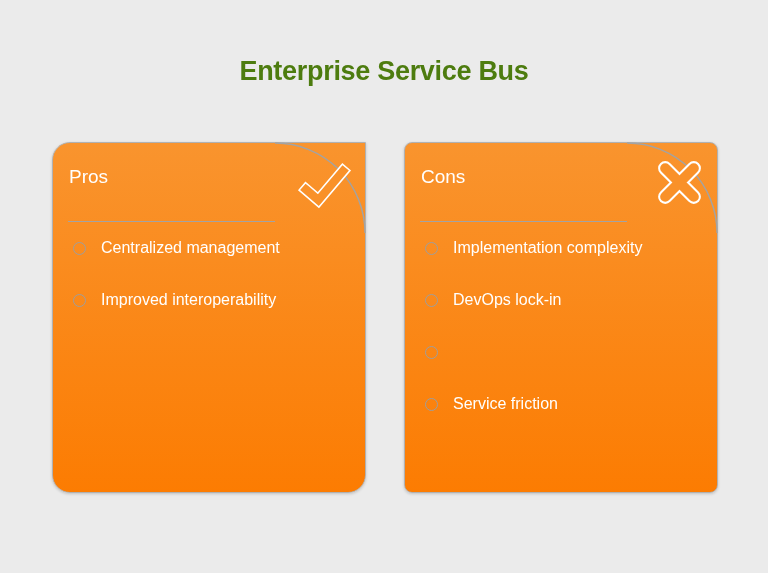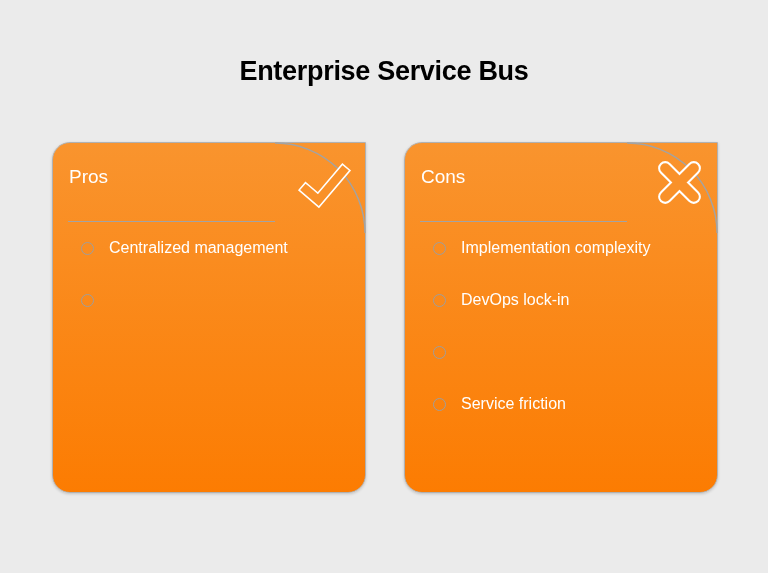--- a/index.html
+++ b/index.html
@@ -11,34 +11,34 @@
     overflow: hidden;
   }
   .title {
     position: absolute;
     top: 56px; left: 0;
     width: 768px;
     text-align: center;
     font-size: 27px;
     font-weight: bold;
     letter-spacing: -0.3px;
-    color: #000000;
+    color: #4d7c0f;
   }
   .card {
     position: absolute;
     top: 142px;
     width: 314px;
     height: 351px;
     border-radius: 18px 0 18px 18px;
     background: linear-gradient(180deg, #f9942e 0%, #fc7c02 100%);
     border: 1px solid #b1b1b1;
     box-shadow: 0 1px 3px rgba(0,0,0,0.18);
   }
   .card.pros { left: 52px; }
-  .card.cons { left: 404px; }
+  .card.cons { left: 404px; border-radius: 8px; }
   .card-label {
     position: absolute;
     top: 23px; left: 16px;
     font-size: 19px;
     color: #fff;
   }
   .divider {
     position: absolute;
     top: 78px; left: 15px;
     width: 207px; height: 1px;
@@ -55,21 +55,21 @@
   .icon.cross { top: 13px; right: 11px; width: 53px; height: 53px; }
   .items {
     position: absolute;
     top: 79px; left: 0; right: 0;
     list-style: none;
   }
   .item {
     height: 52px;
     display: flex;
     align-items: center;
-    padding-left: 28px;
+    padding-left: 20px;
   }
   .bullet {
     flex: 0 0 auto;
     width: 13px; height: 13px;
     border: 1.5px solid #9e9e9e;
     border-radius: 50%;
   }
   .item-text {
     margin-left: 15px;
     font-size: 16px;
@@ -92,20 +92,21 @@
   </svg>
   <div class="card-label">Pros</div>
   <div class="divider"></div>
   <ul class="items">
     <li class="item">
       <span class="bullet"></span>
       <span class="item-text">Centralized management</span>
     </li>
     <li class="item">
       <span class="bullet"></span>
+      <span class="item-text">Improved interoperability</span>
     </li>
   </ul>
 </section>
 
 <section class="card cons">
   <svg class="arc" viewBox="0 0 90 90" aria-hidden="true">
     <path d="M0 0 A90 90 0 0 1 90 90" fill="none" stroke="#a3a3a3" stroke-width="1.4"></path>
   </svg>
   <svg class="icon cross" viewBox="0 0 52 52" aria-hidden="true">
     <path d="M12 12 L40 40 M40 12 L12 40" fill="none" stroke="#ffffff" stroke-width="14" stroke-linecap="round" stroke-linejoin="round"></path>

